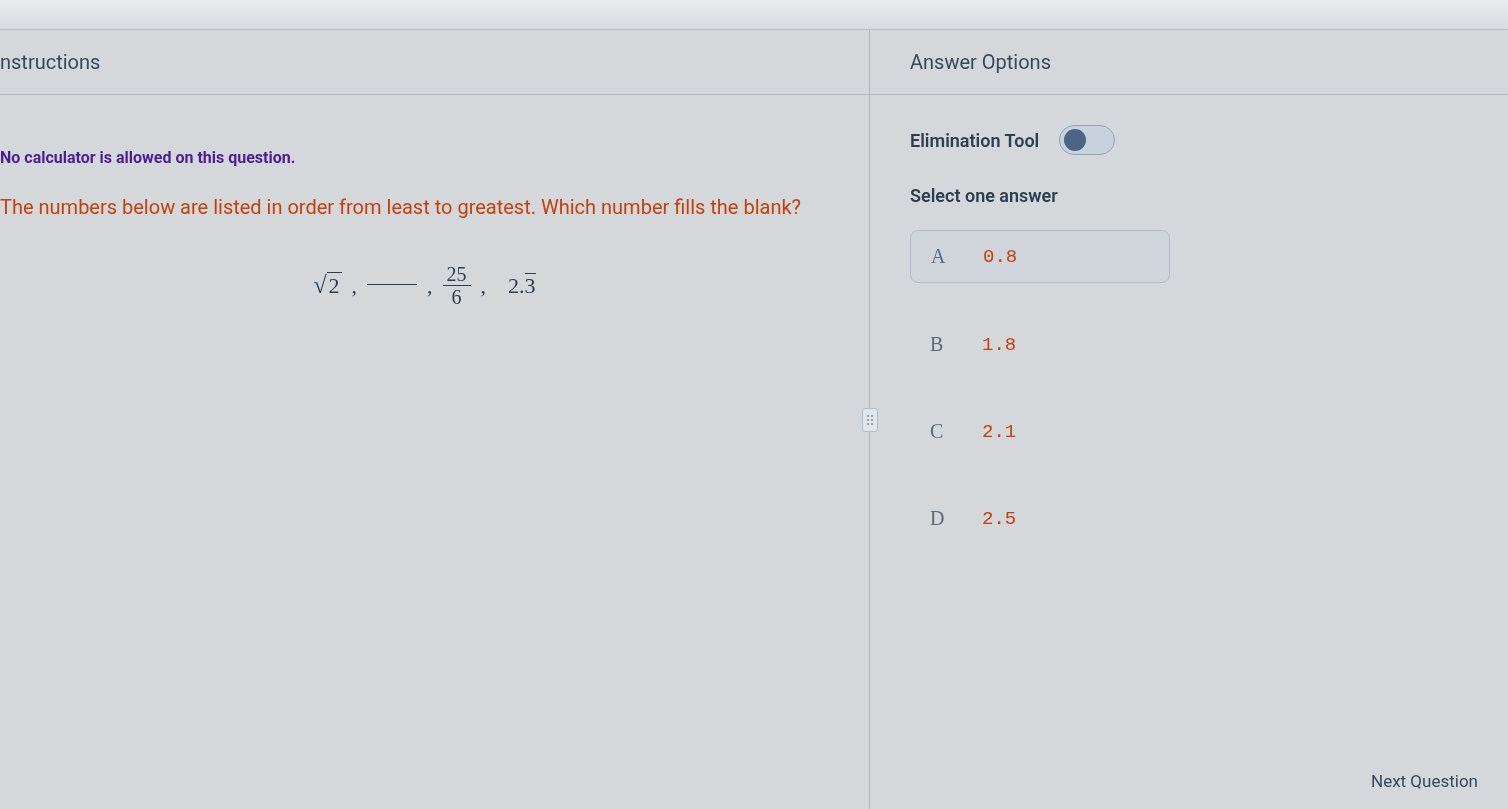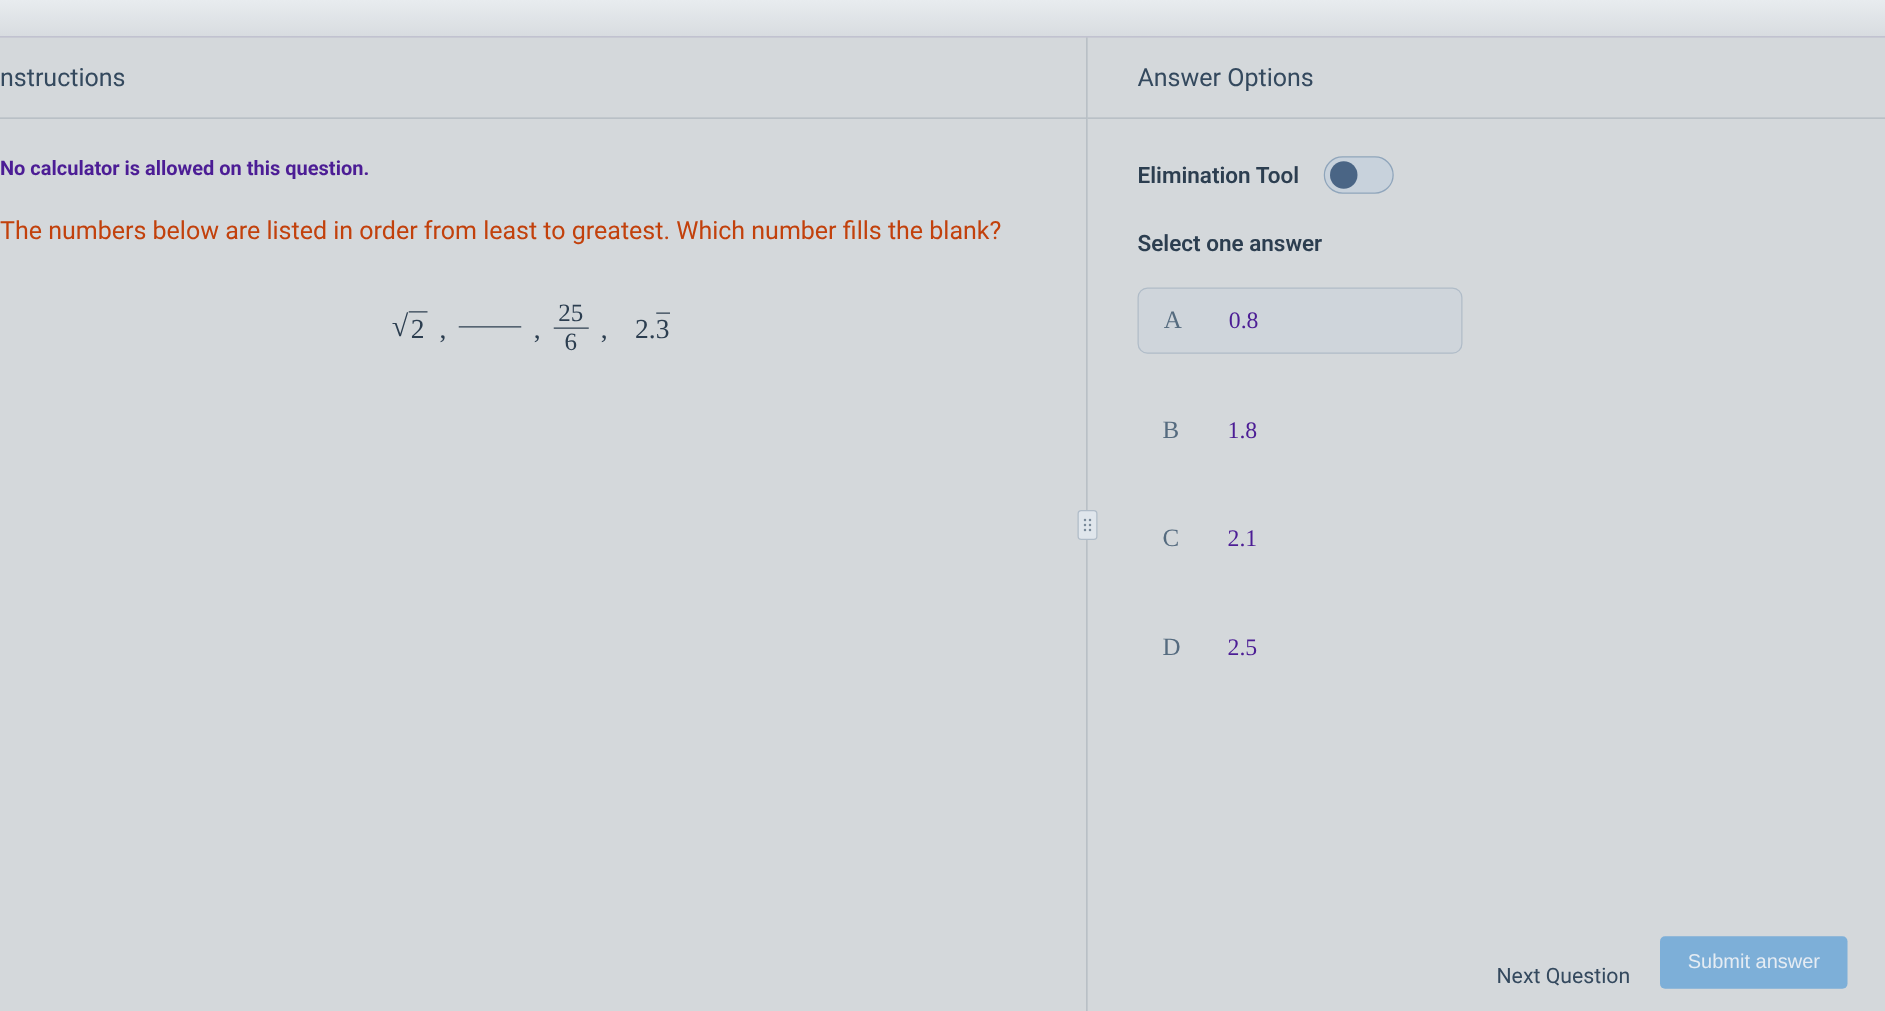--- a/index.html
+++ b/index.html
@@ -24,20 +24,21 @@
       display: flex;
       height: calc(100% - 30px);
       position: relative;
     }
     .left-panel {
       width: 870px;
       height: 100%;
       border-right: 1px solid #b0b8c0;
       display: flex;
       flex-direction: column;
+      gap: 23px;
     }
     .right-panel {
       flex: 1;
       height: 100%;
       display: flex;
       flex-direction: column;
       position: relative;
     }
     .panel-header {
       height: 65px;
@@ -186,22 +187,22 @@
     }
     .option-letter {
       font-size: 20px;
       font-weight: 400;
       color: #556b7f;
       font-family: "Times New Roman", serif;
       width: 22px;
     }
     .option-value {
       font-size: 19px;
-      color: #4c1d95;
-      font-family: Liberation Serif, serif;
+      color: #c2410c;
+      font-family: Liberation Mono, monospace;
     }
     .drag-handle {
       position: absolute;
       left: -8px;
       top: 50%;
       transform: translateY(-50%);
       width: 16px;
       height: 24px;
       background: #e0e6ec;
       border: 1px solid #b0bcc8;
@@ -322,17 +323,16 @@
           <span class="option-value">2.1</span>
         </div>
         <div class="option">
           <span class="option-letter">D</span>
           <span class="option-value">2.5</span>
         </div>
       </div>
     </div>
     <div class="footer">
       <span class="next-link">Next Question</span>
-      <button class="submit-btn">Submit answer</button>
     </div>
   </div>
 
 </div>
 
 </body></html>

